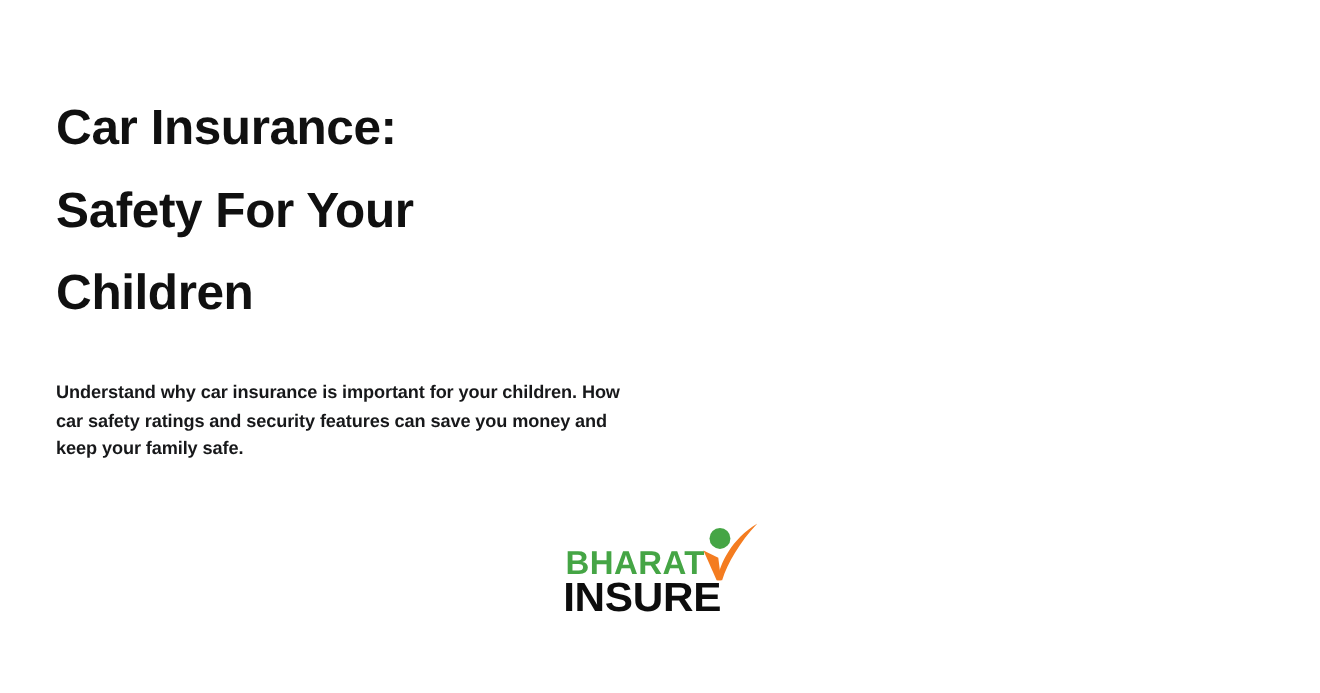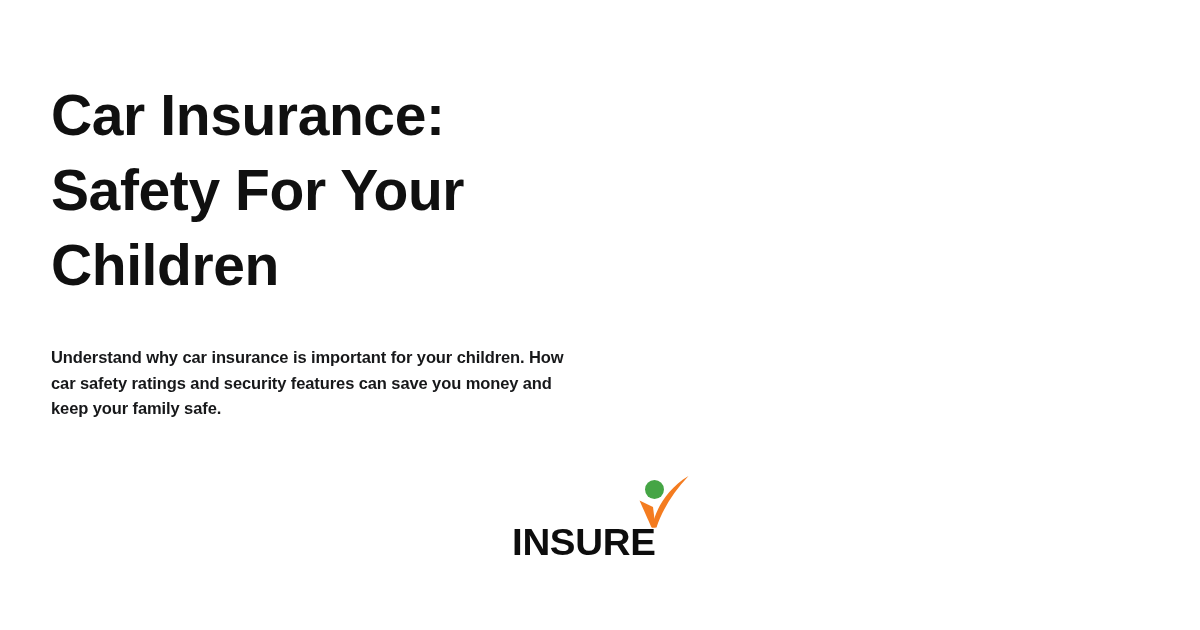--- a/index.html
+++ b/index.html
@@ -27,21 +27,21 @@
   .text-block {
     position: absolute;
     left: 51px;
     top: 78px;
     width: 620px;
   }
 
   .headline {
     margin: 0;
     font-family: "Liberation Sans", sans-serif;
-    font-size: 57px;
+    font-size: 45px;
     line-height: 75px;
     font-weight: 700;
     color: #101010;
     letter-spacing: -0.4px;
     white-space: pre-line;
   }
 
   .subheading {
     margin: 0;
     padding-top: 42px;
@@ -116,20 +116,21 @@
 Safety For Your
 Children</h1>
 
     <p class="subheading">Understand why car insurance is important for your children. How car safety ratings and security features can save you money and keep your family safe.</p>
 
   </div>
 
   <div class="logo">
     <div class="logo-inner">
 
+      <div class="logo-wordmark-top">BHARAT</div>
 
       <div class="logo-wordmark-bottom">INSURE</div>
 
       <span class="logo-mark">
         <svg viewBox="0 0 62 58" width="62" height="58" aria-hidden="true">
 
           <path d="M11.5 28.5 L23.5 55.5 L27.5 55.5 L25.0 35.0 Z" fill="#f47c20"></path>
           <path d="M24.0 55.5 C26.5 40.5 37.0 18.0 60.5 4.0 C44.0 21.5 33.5 40.0 28.5 55.5 Z" fill="#f47c20"></path>
 
           <circle cx="26.5" cy="17.5" r="9.5" fill="#45a545"></circle>

